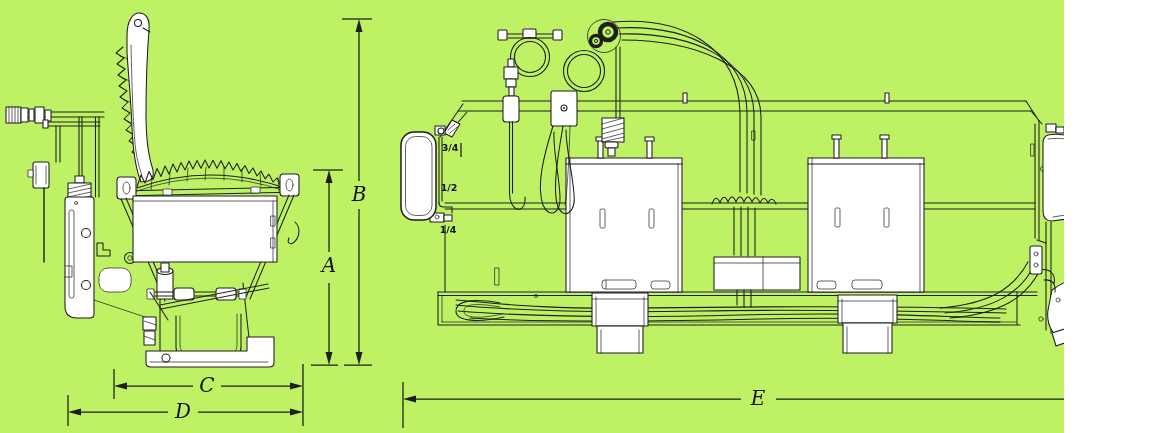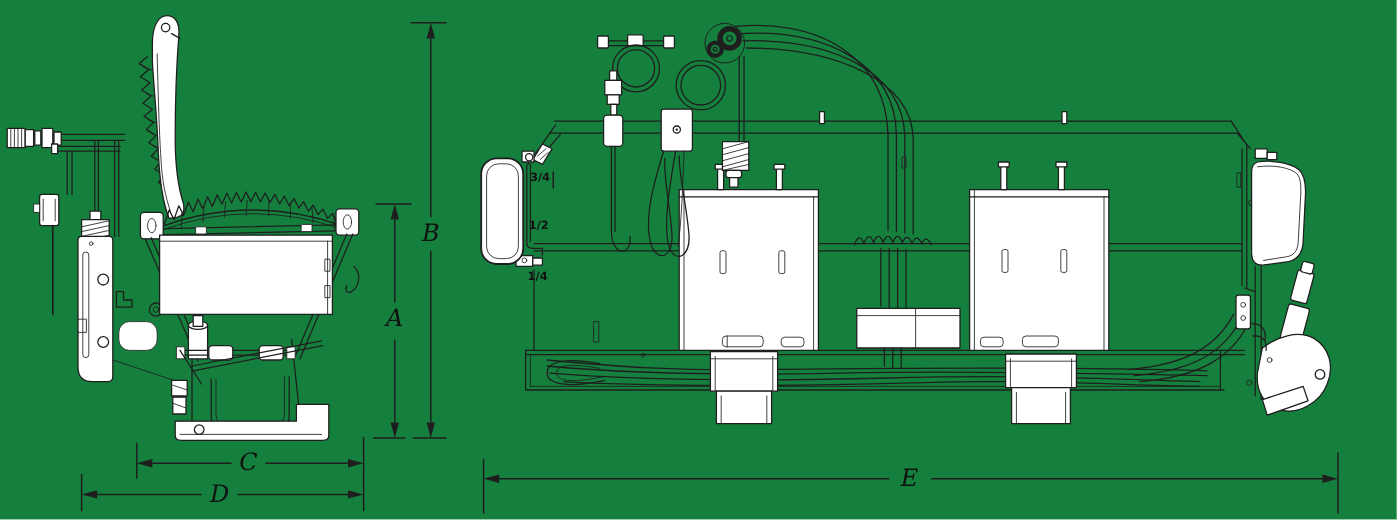--- a/index.html
+++ b/index.html
@@ -1,16 +1,16 @@
 <!DOCTYPE html>
 <html><head>
 <meta charset="utf-8">
 <style>
   html,body{margin:0;padding:0;background:#ffffff;}
-  .canvas{position:relative;width:1164px;height:433px;background:#15803d;overflow:hidden;
+  .canvas{position:relative;width:1064px;height:433px;background:#bef264;overflow:hidden;
           font-family:"DejaVu Serif", serif;}
   svg{position:absolute;left:0;top:0;}
   .ln{fill:none;stroke:#1e1e1e;stroke-width:1.05;stroke-linecap:round;stroke-linejoin:round;}
   .th{fill:none;stroke:#1e1e1e;stroke-width:.7;stroke-linecap:round;stroke-linejoin:round;}
   .wf{fill:#ffffff;stroke:#1e1e1e;stroke-width:1.05;stroke-linejoin:round;}
   .wt{fill:#ffffff;stroke:#1e1e1e;stroke-width:.7;stroke-linejoin:round;}
   .bk{fill:#1e1e1e;stroke:none;}
   .dim{fill:none;stroke:#1e1e1e;stroke-width:1.25;stroke-linecap:butt;}
   .rng{fill:none;stroke:#1e1e1e;}
   text.dimlbl{font-family:"DejaVu Serif",serif;font-style:italic;font-size:20px;fill:#111;}

